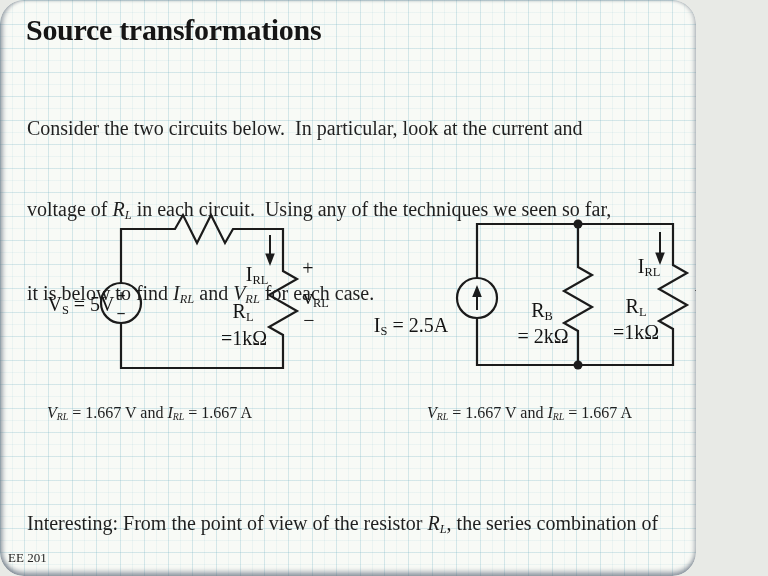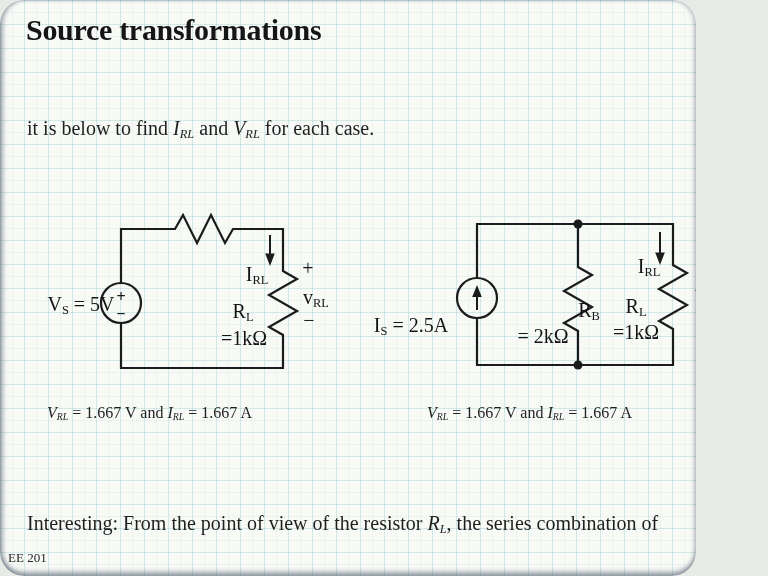--- a/index.html
+++ b/index.html
@@ -58,20 +58,22 @@
   #footer-right{right:6px;}
 </style>
 </head>
 <body>
 
 <div class="slide">
 
   <h1 class="title">Source transformations</h1>
 
   <div class="para" id="intro">
+    <div><span>Consider the two circuits below.  In particular, look at the current and</span></div>
+    <div><span>voltage of </span><span class="i">R</span><span class="isb">L</span><span> in each circuit.  Using any of the techniques we seen so far,</span></div>
     <div><span>it is below to find </span><span class="i">I</span><span class="isb">RL</span><span> and </span><span class="i">V</span><span class="isb">RL</span><span> for each case.</span></div>
   </div>
 
   <svg class="cktsvg" id="left-svg" width="240" height="190" viewBox="90 195 240 190">
     <path class="wire" d="M121,283 V229 H175 L183,215 L197,243 L211,215 L225,243 L233,229 H283
              V271 L297,279 L269,295 L297,311 L269,327 L283,335 V368 H121 V323"></path>
     <circle class="wire" cx="121" cy="303" r="20"></circle>
     <g>
       <line x1="270" y1="235" x2="270" y2="256" stroke="#1b1b1b" stroke-width="2"></line>
       <polygon class="fillshape" points="270,266 265.2,253.5 274.8,253.5"></polygon>
@@ -98,21 +100,21 @@
       <line x1="477" y1="310" x2="477" y2="293" stroke="#1b1b1b" stroke-width="2"></line>
       <polygon class="fillshape" points="477,285 472.2,297 481.8,297"></polygon>
     </g>
     <g>
       <line x1="660" y1="232" x2="660" y2="255" stroke="#1b1b1b" stroke-width="2"></line>
       <polygon class="fillshape" points="660,265 655.2,252.5 664.8,252.5"></polygon>
     </g>
   </svg>
 
   <div class="clabel" style="left:411px;top:297px;margin-top:28px;"><span>I</span><span class="sb">S</span><span> = 2.5A</span></div>
-  <div class="clabel" style="left:542px;top:310px;margin-left:47px;"><span>R</span><span class="sb">B</span></div>
+  <div class="clabel" style="left:542px;top:310px;"><span>R</span><span class="sb">B</span></div>
   <div class="clabel" style="left:543px;top:336px;">= 2kΩ</div>
   <div class="clabel" style="left:649px;top:266px;"><span>I</span><span class="sb">RL</span></div>
   <div class="clabel" style="left:636px;top:306px;"><span>R</span><span class="sb">L</span></div>
   <div class="clabel" style="left:636px;top:332px;">=1kΩ</div>
   <div class="psign" style="left:701px;top:262px;">+</div>
   <div class="clabel" style="left:708px;top:293px;"><span>v</span><span class="sb">RL</span></div>
   <div class="psign" style="left:701px;top:315px;">−</div>
 
   <div class="result" id="result-left"><span class="i">V</span><span class="isb">RL</span><span> = 1.667 V and </span><span class="i">I</span><span class="isb">RL</span><span> = 1.667 A</span></div>
   <div class="result" id="result-right"><span class="i">V</span><span class="isb">RL</span><span> = 1.667 V and </span><span class="i">I</span><span class="isb">RL</span><span> = 1.667 A</span></div>

